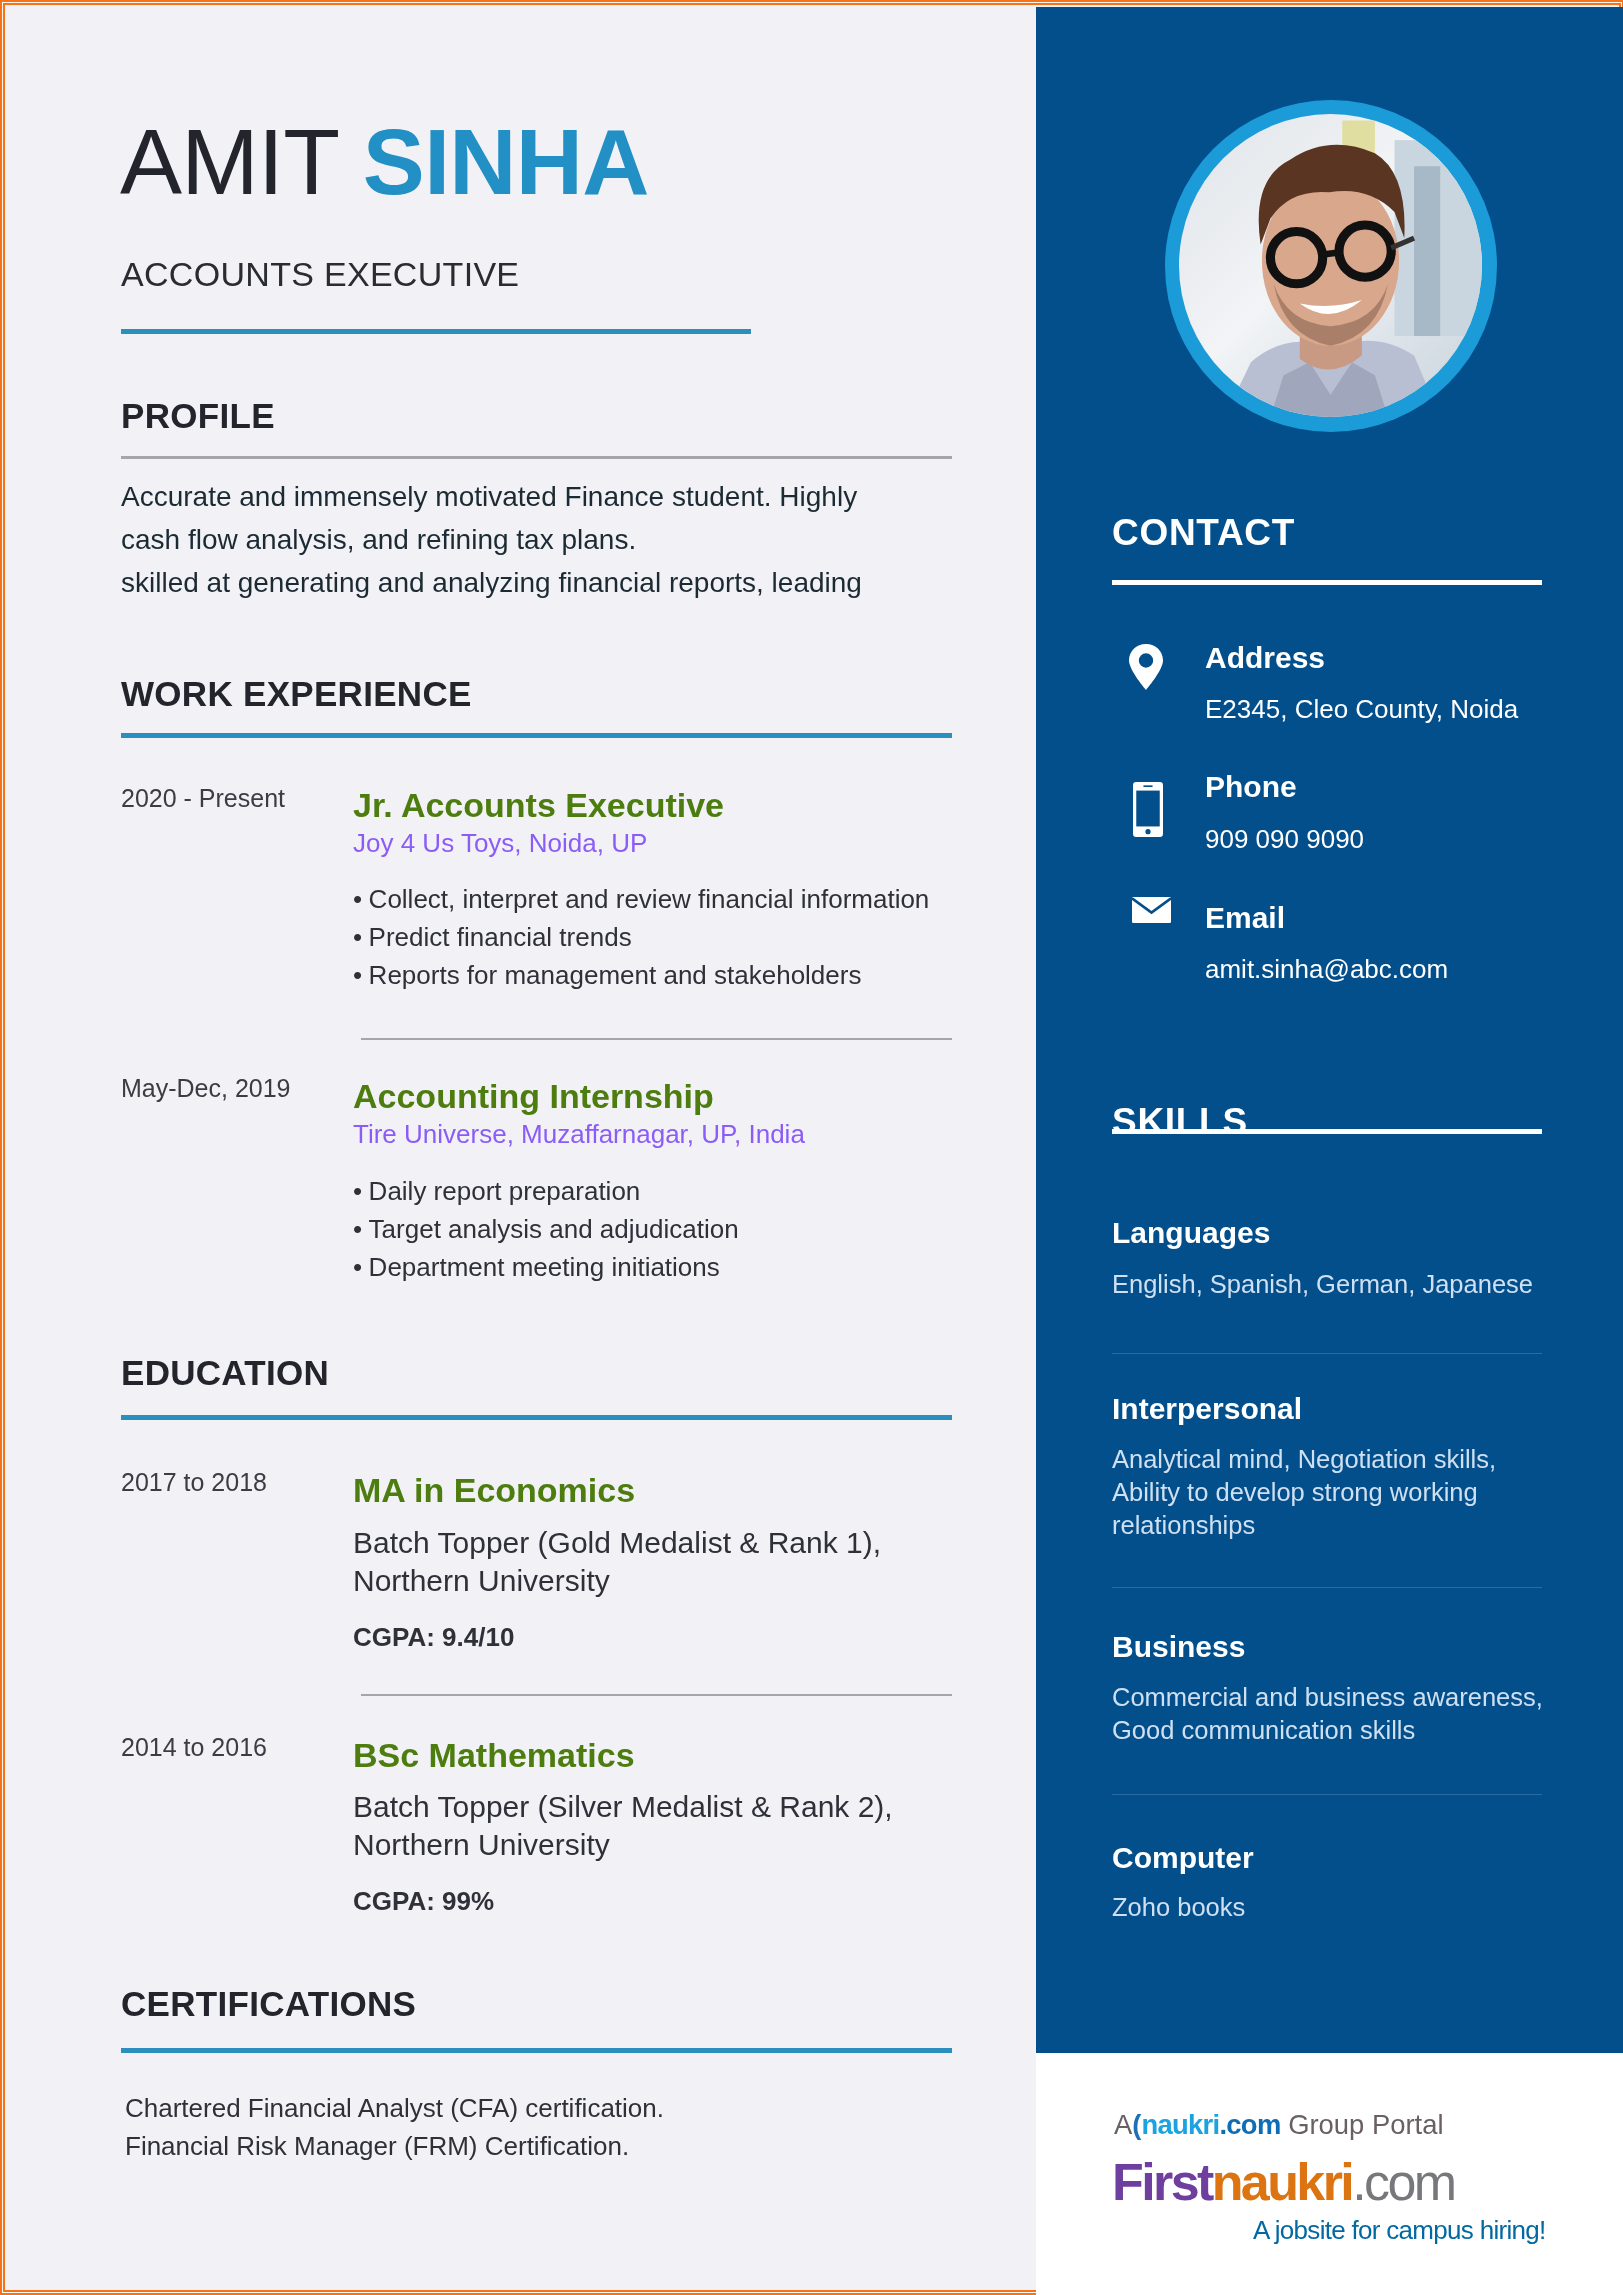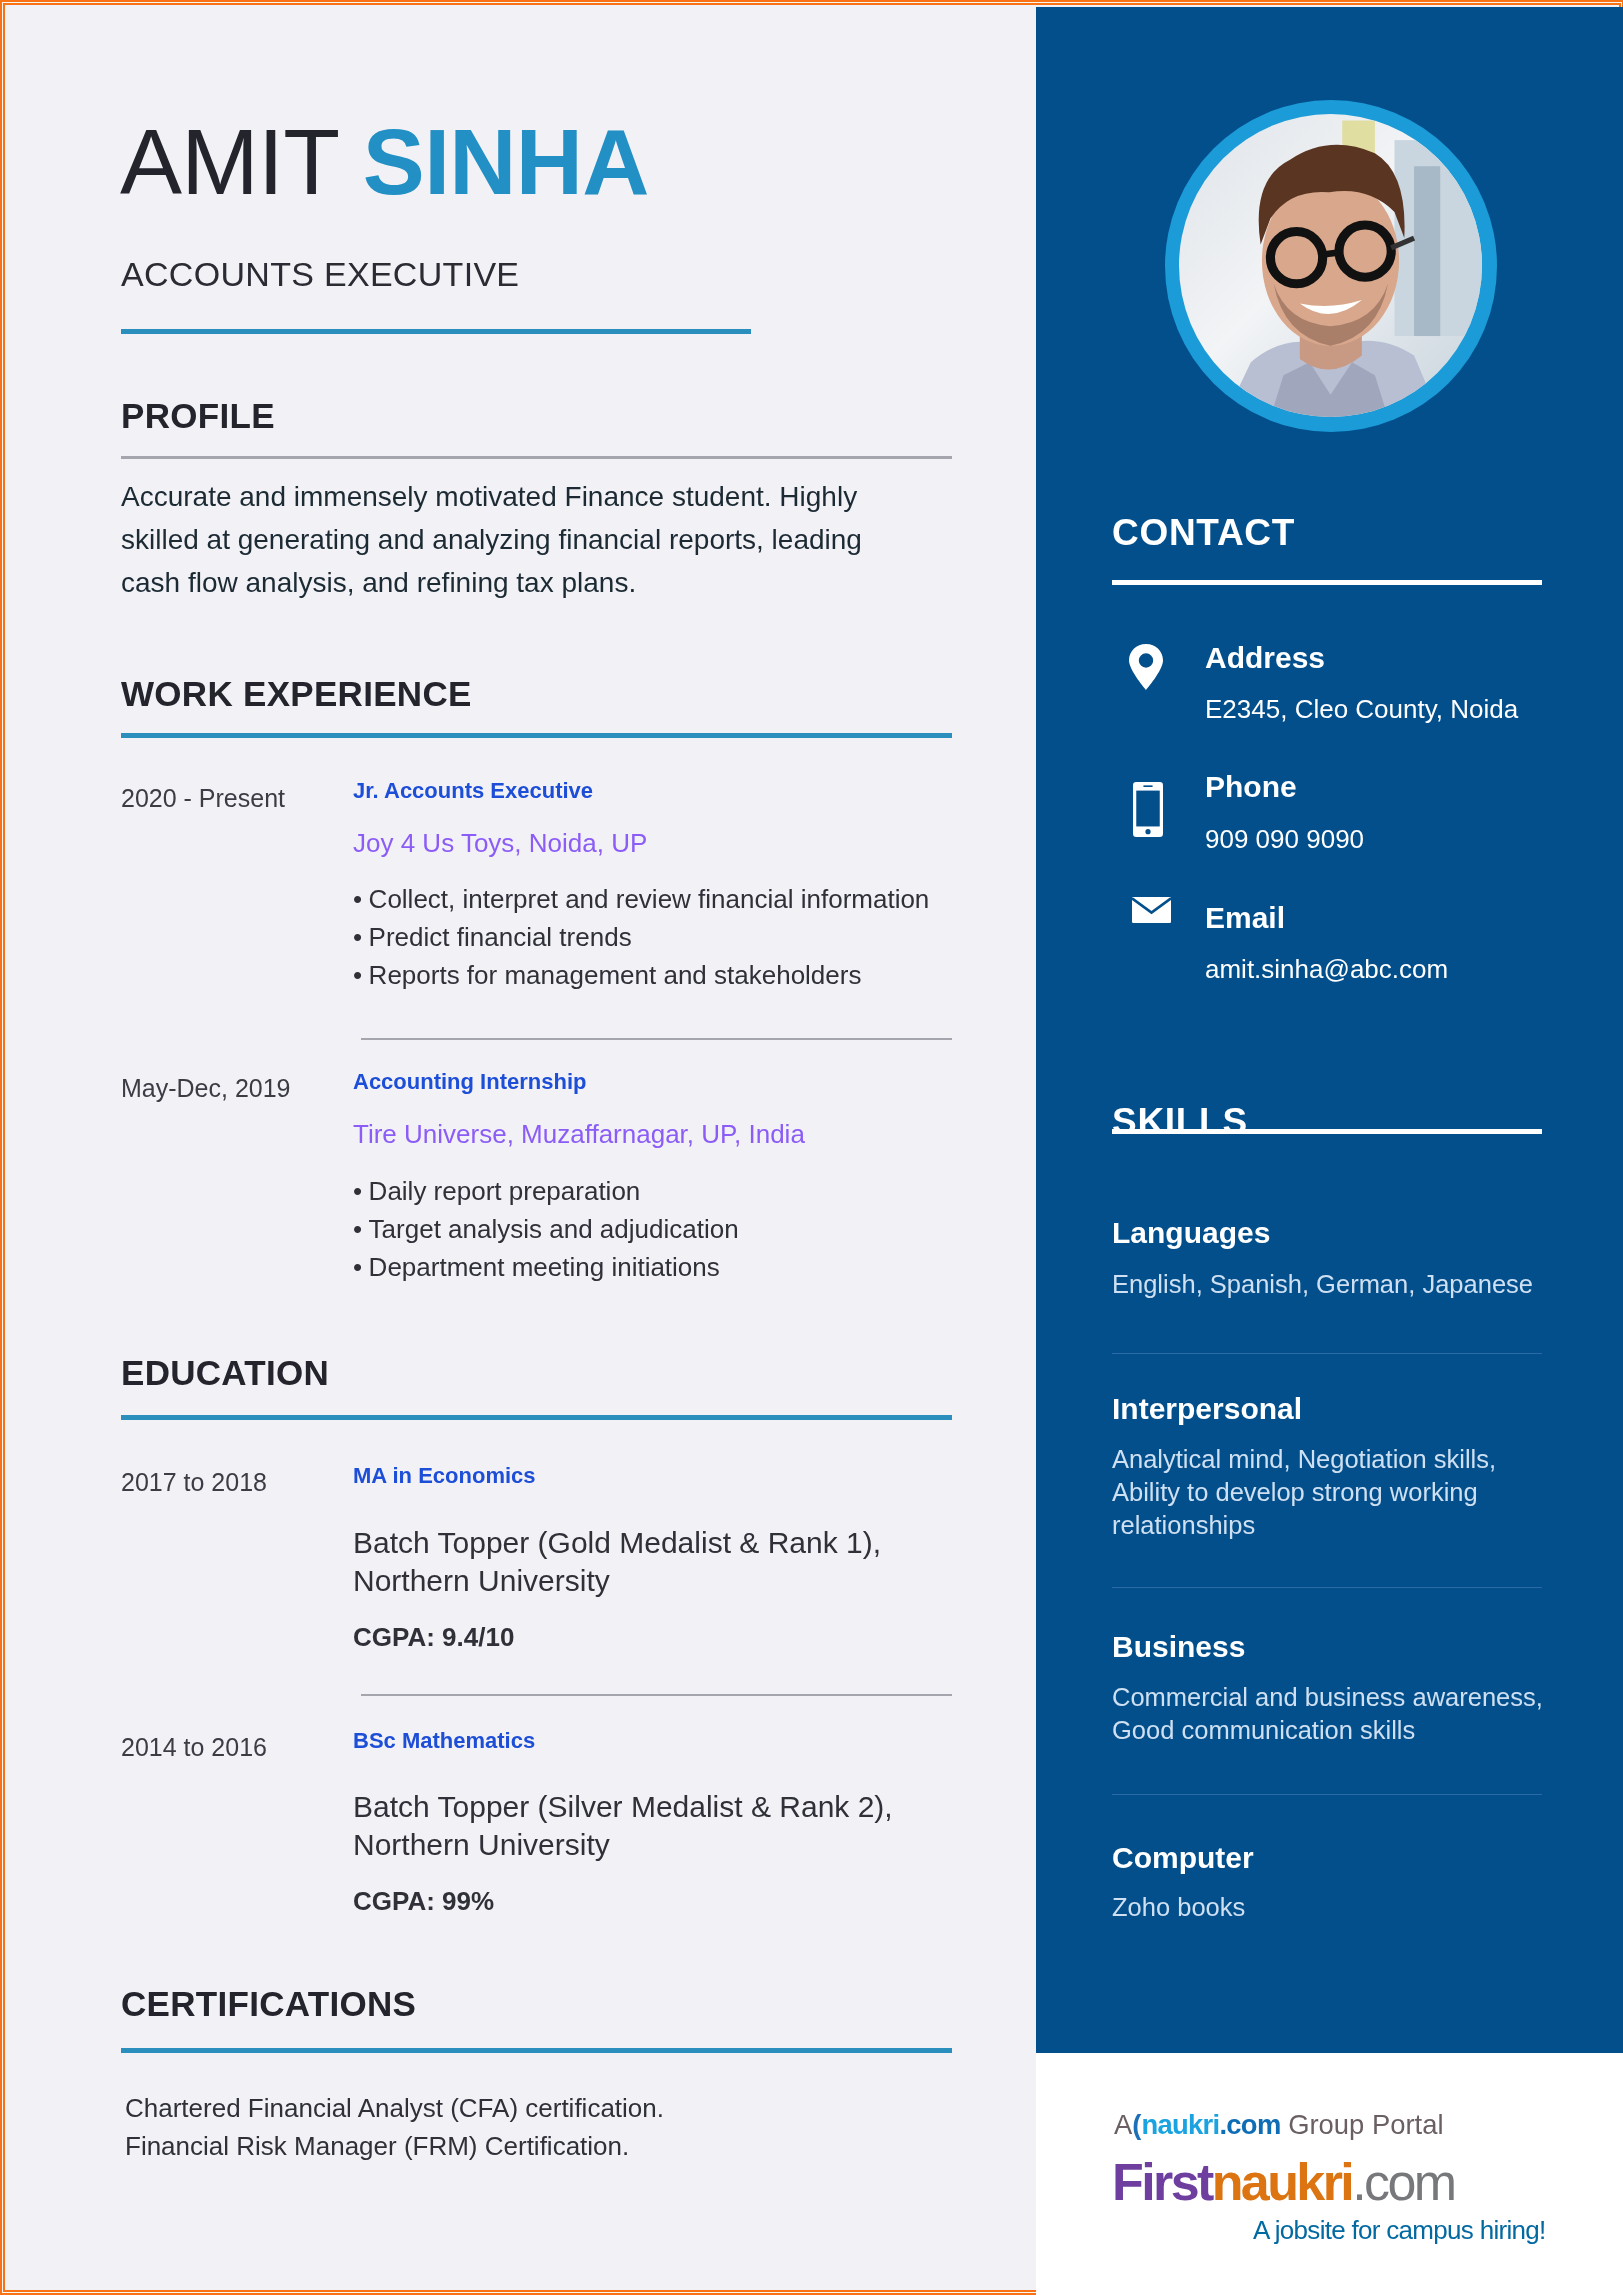--- a/index.html
+++ b/index.html
@@ -22,21 +22,21 @@
   .role { left: 116px; top: 250px; font-size: 34px; color: #2a2b33; letter-spacing: 0.3px; white-space: nowrap; }
   .name-rule { left: 116px; top: 324px; width: 630px; height: 4.6px; background: #2A8FBD; }
 
   .section-title { font-size: 35px; font-weight: 700; color: #23242c; letter-spacing: 0.3px; white-space: nowrap; }
   .rule-gray { height: 2.6px; background: #a5a5ad; }
   .rule-blue { height: 4.6px; background: #2A8FBD; }
 
   .profile-text { left: 116px; top: 470px; width: 849px; font-size: 28px; line-height: 43px; color: #1c2a33; }
 
   .date { font-size: 25px; color: #3b3c44; white-space: nowrap; }
-  .entry-title { font-size: 22px; font-weight: 700; color: #1d4ed8; white-space: nowrap; }
+  .entry-title { font-size: 34px; font-weight: 700; color: #4d7c0f; white-space: nowrap; margin-top: 8px; }
   .entry-sub { font-size: 26px; color: #8b5cf6; white-space: nowrap; }
   .bullets { list-style: none; font-size: 26px; line-height: 38px; color: #2f3038; }
   .bullets li { white-space: nowrap; }
   .bullets li::before { content: "\2022"; margin-right: 6.5px; }
   .edu-detail { font-size: 30px; line-height: 38px; color: #2f3038; }
   .cgpa { font-size: 26px; font-weight: 700; color: #2f3038; white-space: nowrap; }
   .certs { font-size: 26px; line-height: 38px; color: #2f3038; }
 
   
   .right { position: absolute; left: 1031px; top: 2px; width: 589px; height: 2046px; background: #034F8C; }
@@ -80,22 +80,22 @@
       <span class="first">AMIT</span>
       <span class="last">SINHA</span>
     </div>
     <div class="abs role">ACCOUNTS EXECUTIVE</div>
     <div class="abs name-rule"></div>
 
     <div class="abs section-title" style="left:116px; top:391px;">PROFILE</div>
     <div class="abs rule-gray" style="left:116px; top:451px; width:831px;"></div>
     <div class="abs profile-text">
       <div>Accurate and immensely motivated Finance student. Highly</div>
+      <div>cash flow analysis, and refining tax plans.</div>
       <div>skilled at generating and analyzing financial reports, leading</div>
-      <div>cash flow analysis, and refining tax plans.</div>
     </div>
 
     <div class="abs section-title" style="left:116px; top:669px;">WORK EXPERIENCE</div>
     <div class="abs rule-blue" style="left:116px; top:728px; width:831px;"></div>
 
     <div>
       <div class="abs date" style="left:116px; top:779px;">2020 - Present</div>
       <div class="abs entry-title" style="left:348px; top:773px;">Jr. Accounts Executive</div>
       <div class="abs entry-sub" style="left:348px; top:823px;">Joy 4 Us Toys, Noida, UP</div>
       <ul class="abs bullets" style="left:348px; top:875px;">

